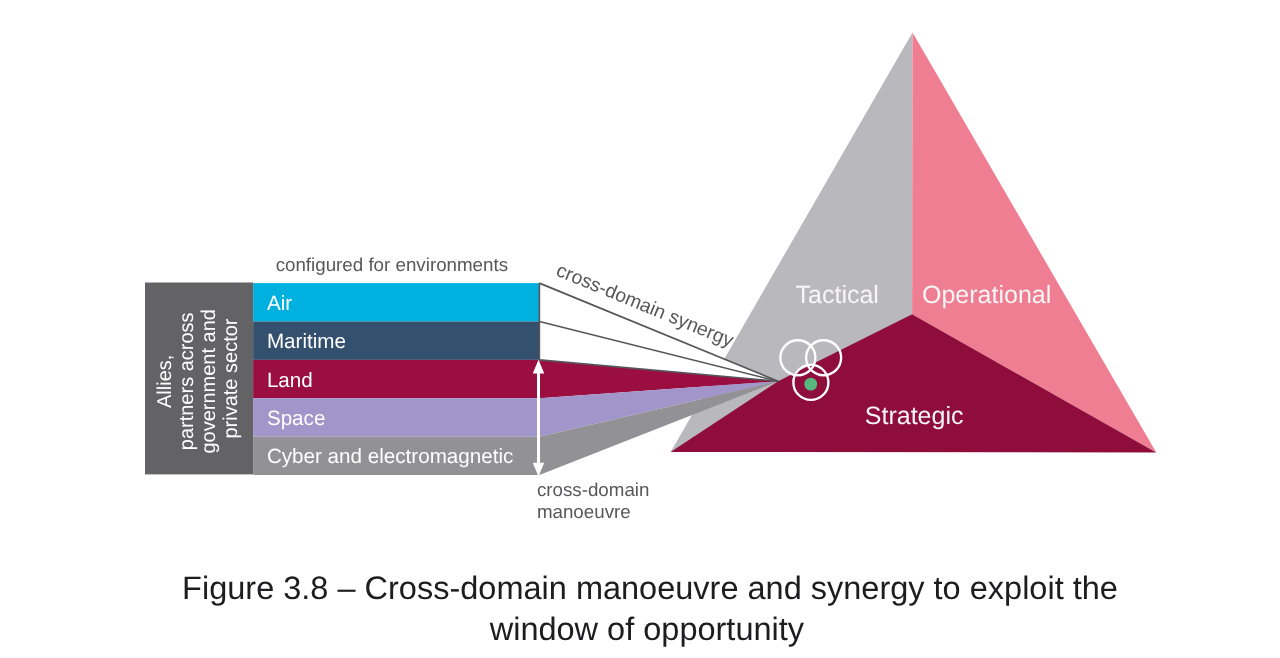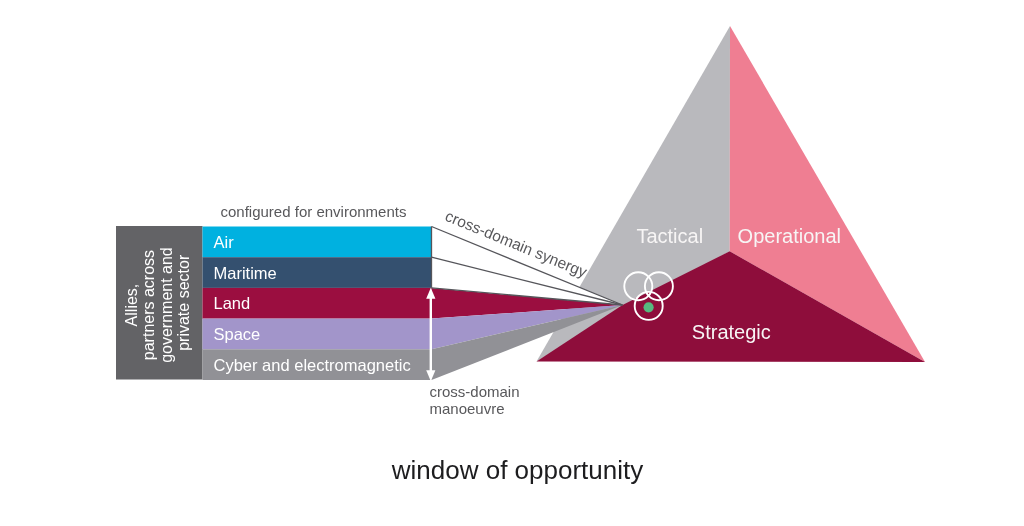--- a/index.html
+++ b/index.html
@@ -81,15 +81,16 @@
     <circle cx="648.6" cy="307.3" r="5.1" fill="#57b87f"></circle>
 
     <g font-size="20" fill="#f7f5f5" text-anchor="middle">
       <text x="669.8" y="242.7">Tactical</text>
       <text x="789.3" y="242.7">Operational</text>
       <text x="731.3" y="339.0">Strategic</text>
     </g>
   </svg>
 
   <div class="caption">
+    <span class="cap-line cap-line-1">Figure 3.8 – Cross-domain manoeuvre and synergy to exploit the</span>
     <span class="cap-line cap-line-2">window of opportunity</span>
   </div>
 </div>
 
 </body></html>

